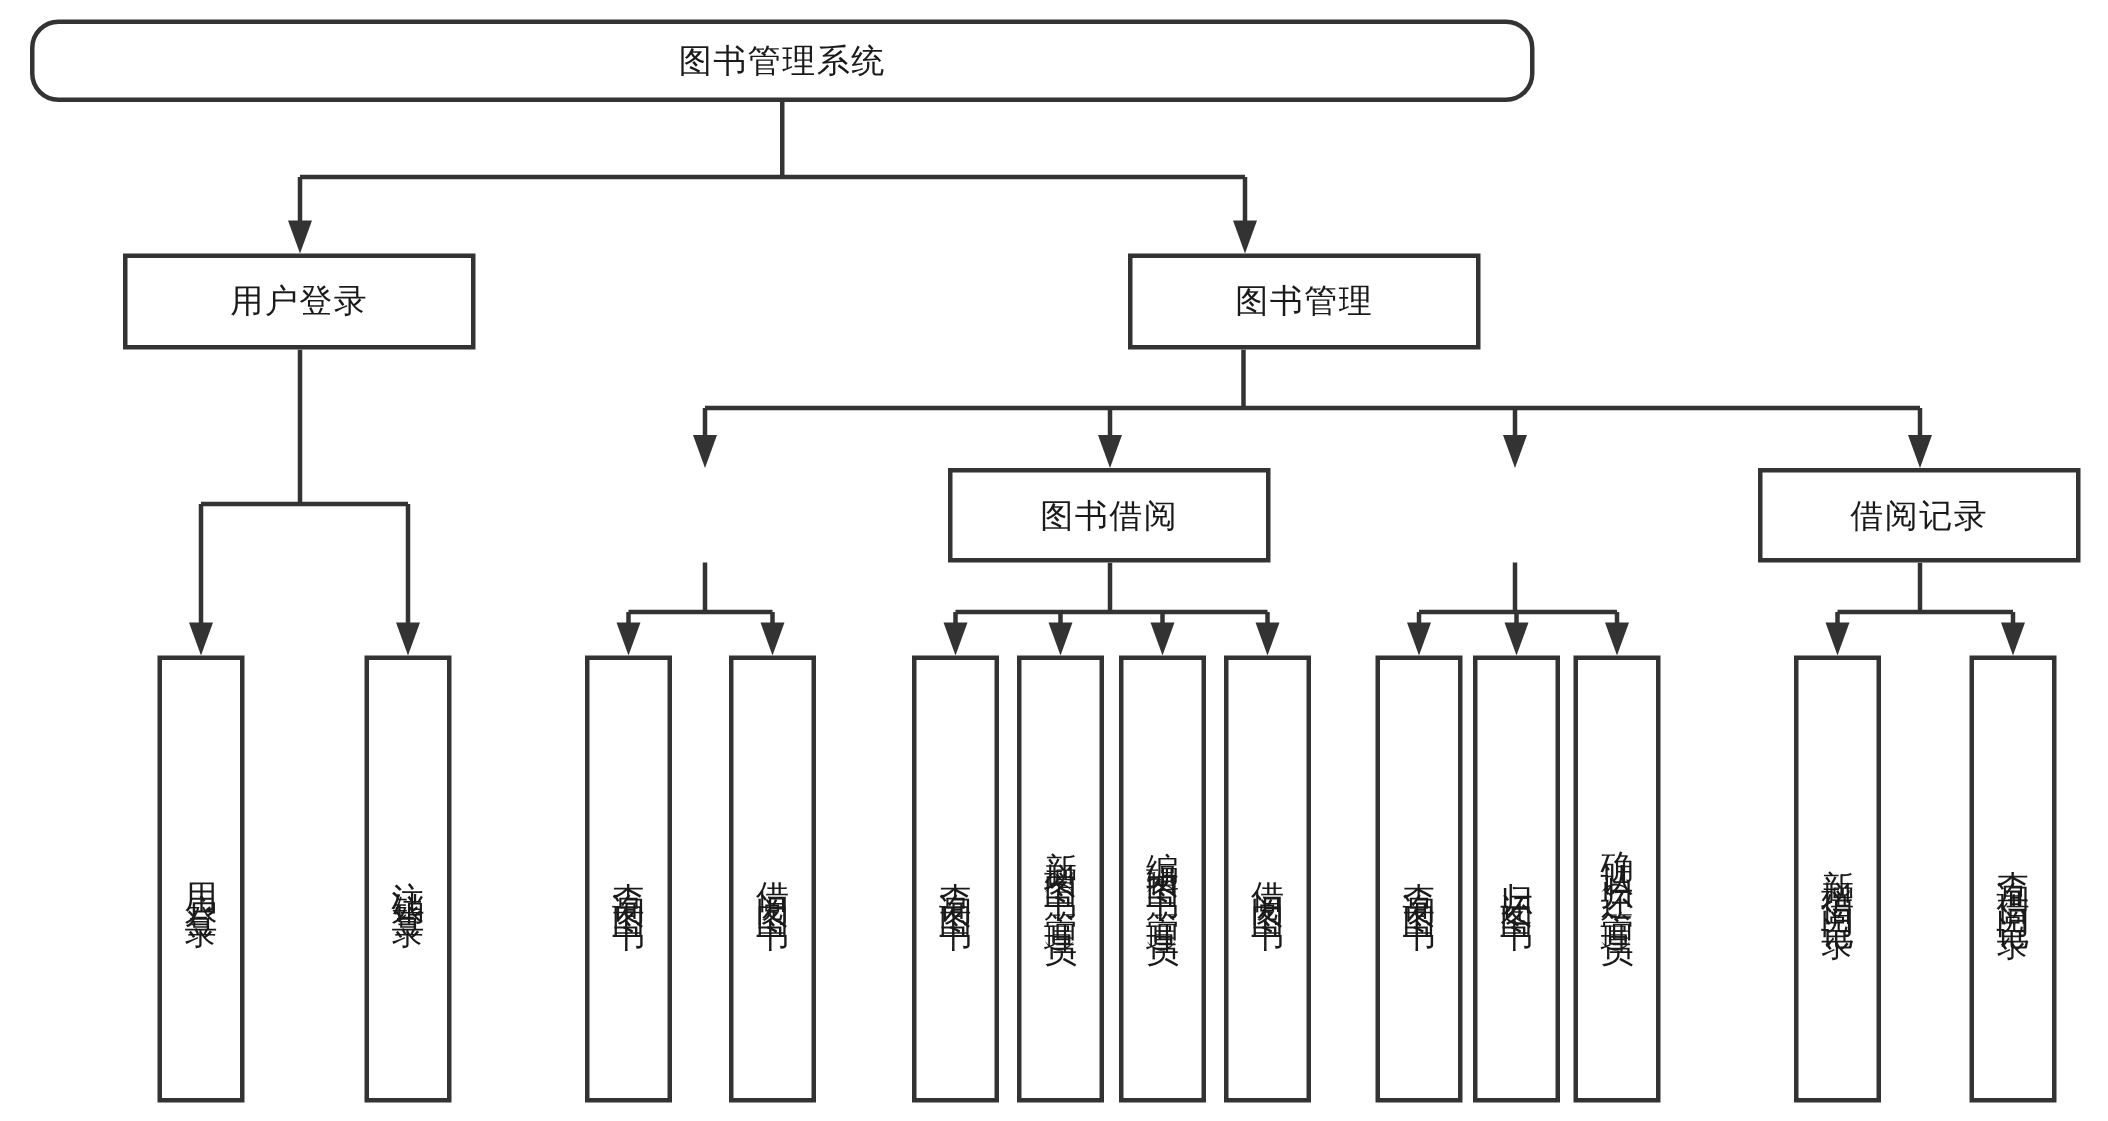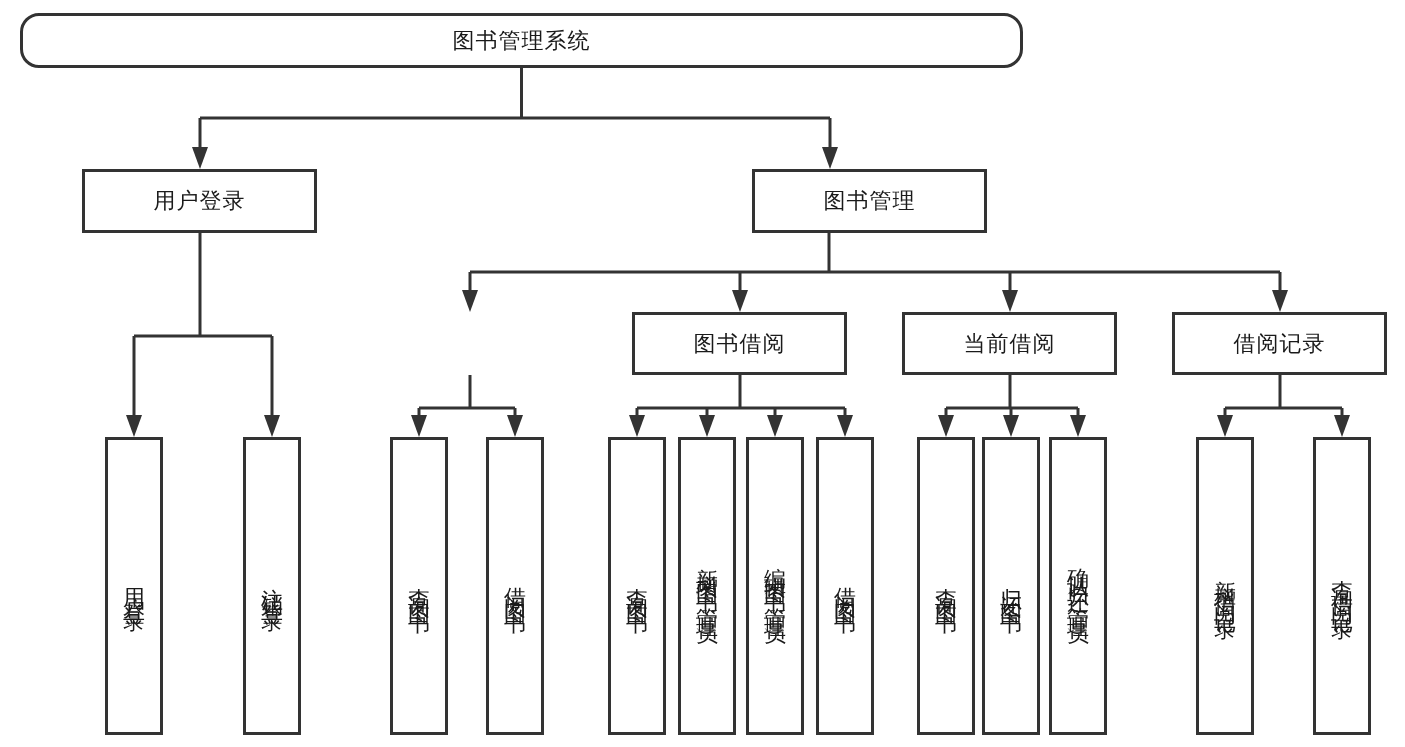--- a/index.html
+++ b/index.html
@@ -169,23 +169,20 @@
   <div class="box n-l2 n-user-login">
     <span>用户登录</span>
   </div>
   <div class="box n-l2 n-book-mgmt">
     <span>图书管理</span>
   </div>
 
   <div class="box n-l3 n-borrow">
     <span>图书借阅</span>
   </div>
-  <div class="box n-l3 n-current">
-    <span>当前借阅</span>
-  </div>
   <div class="box n-l3 n-records">
     <span>借阅记录</span>
   </div>
 
   <div class="vbox lf-1a">
     <span>用户登录</span>
   </div>
   <div class="vbox lf-1b">
     <span>注销登录</span>
   </div>

